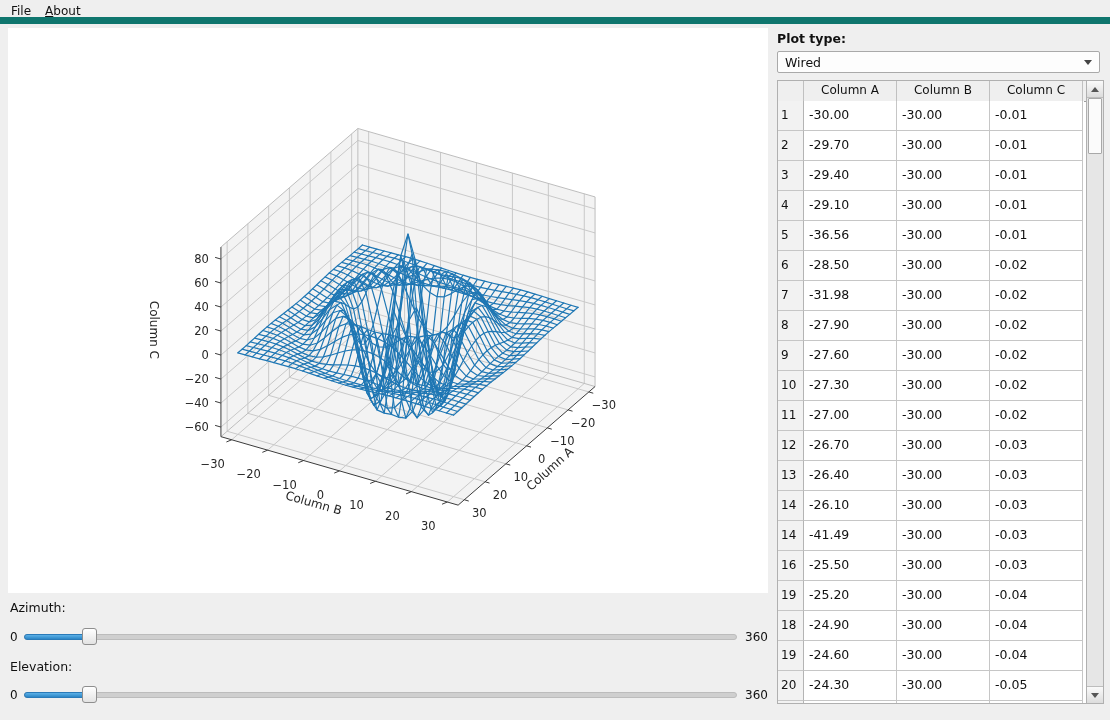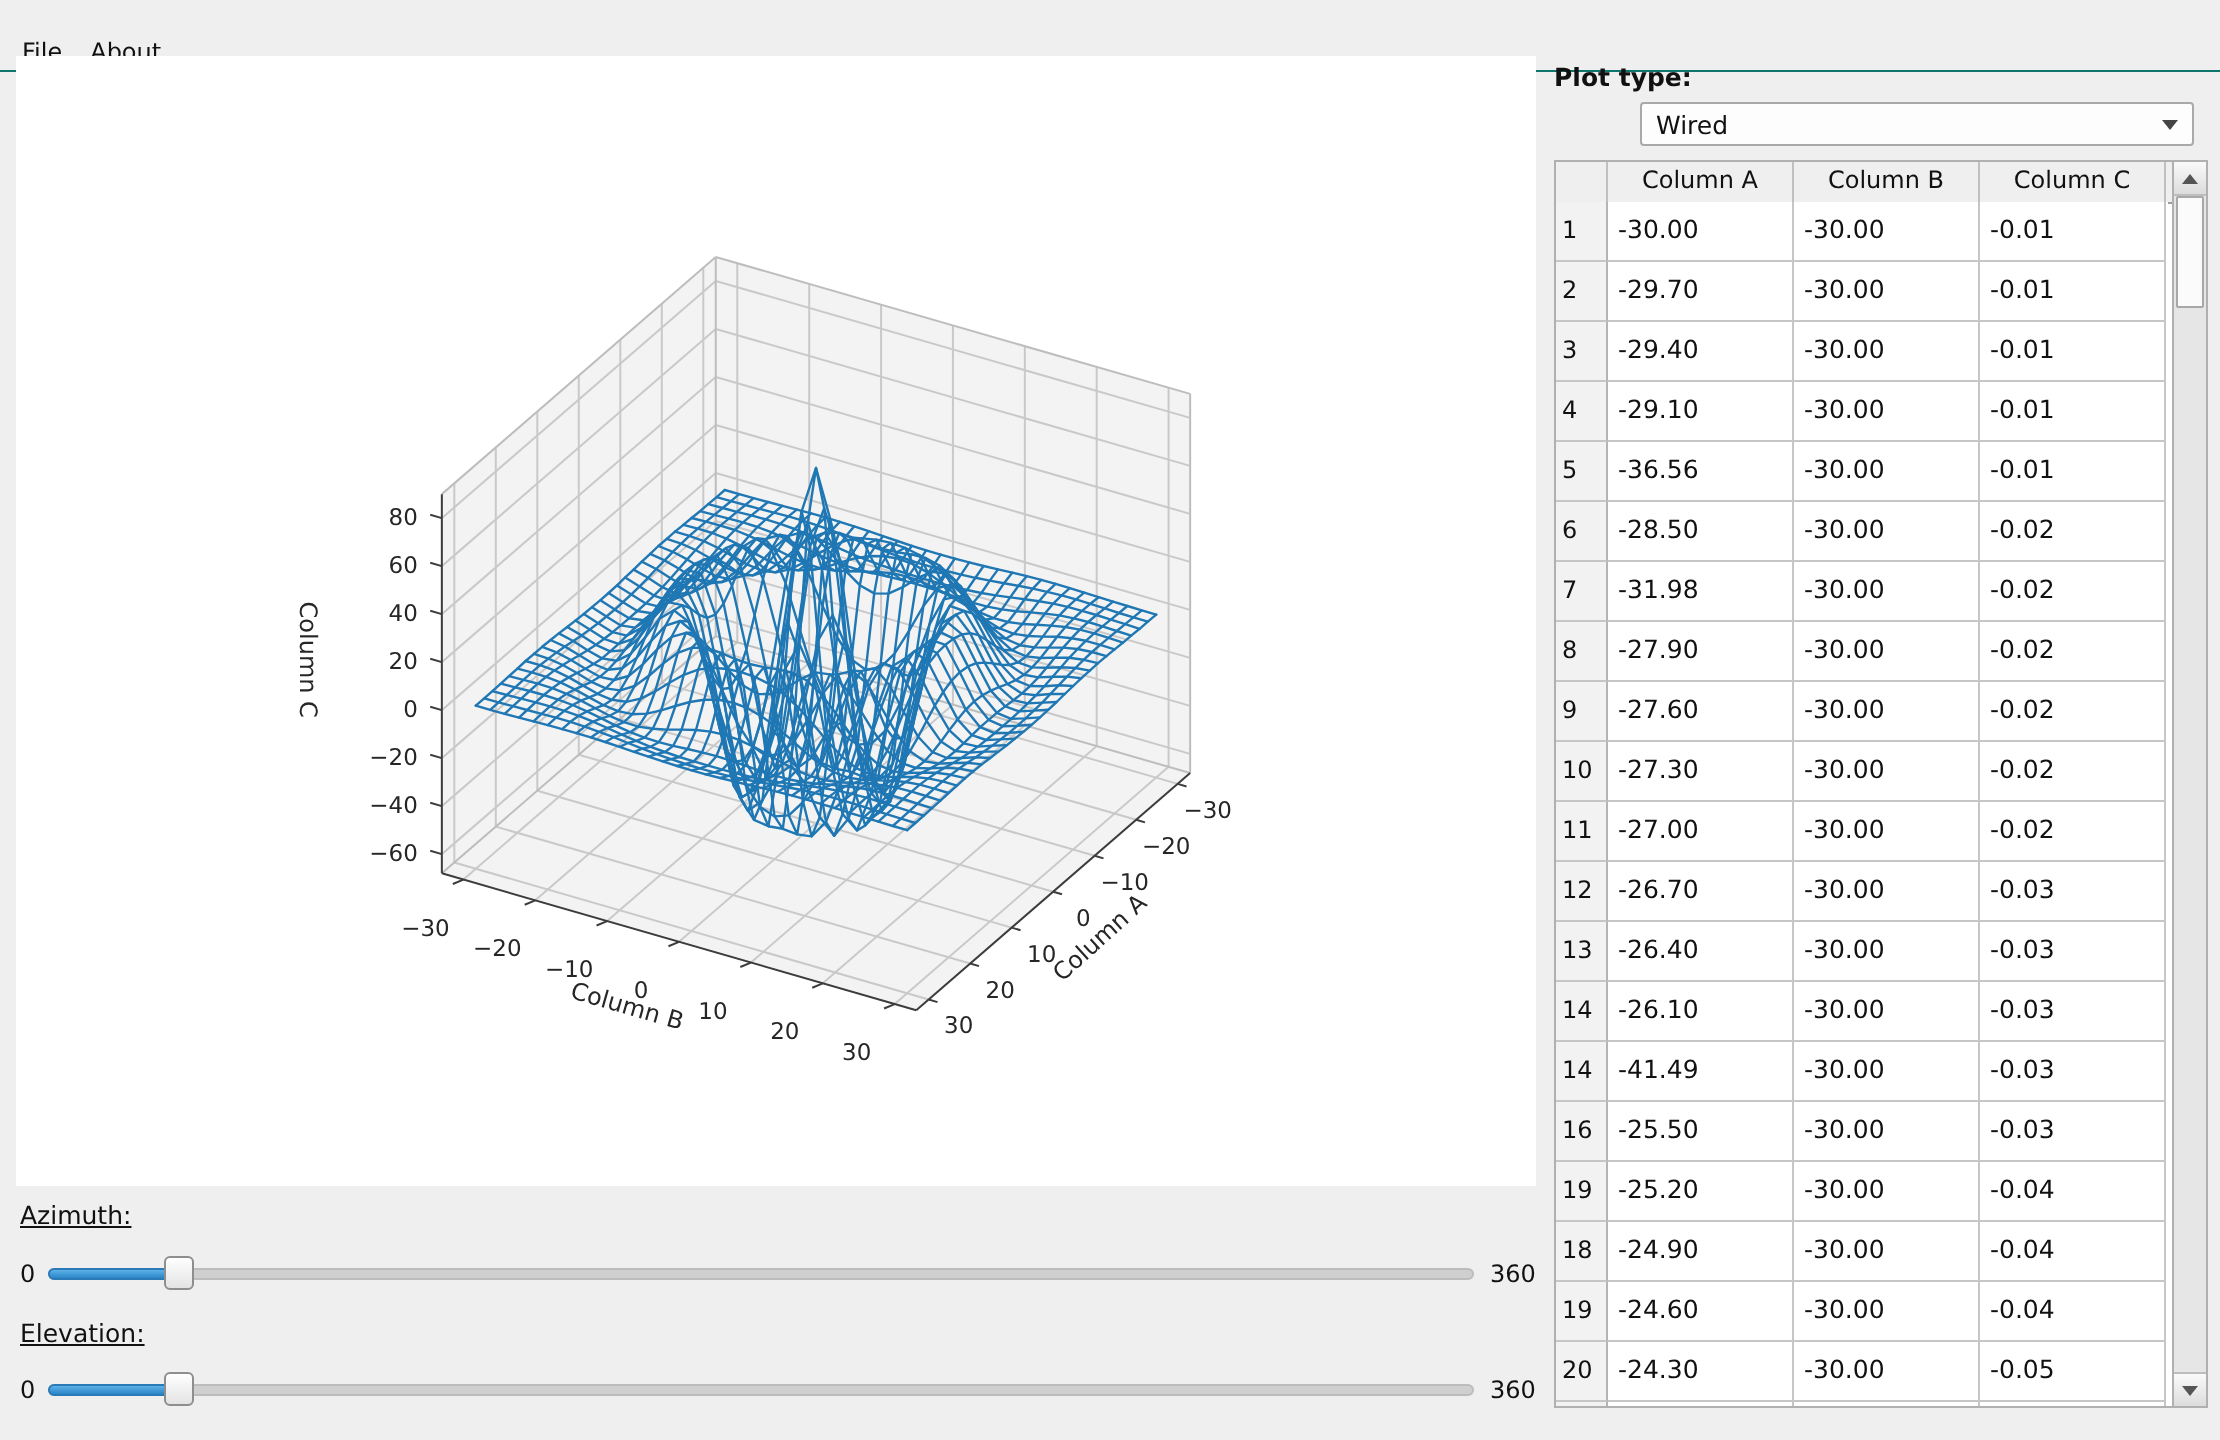--- a/index.html
+++ b/index.html
@@ -3,37 +3,37 @@
 <meta charset="utf-8">
 <style>
   html,body{margin:0;padding:0;}
   body{
     width:1110px;height:720px;position:relative;overflow:hidden;
     background:#efefef;color:#111;
     font-family:"DejaVu Sans","Liberation Sans",sans-serif;font-size:12px;
   }
   
   .menubar{
-    position:absolute;left:0;top:16px;width:1110px;height:20px;
+    position:absolute;left:0;top:4px;width:1110px;height:20px;
     display:flex;align-items:center;padding-left:4px;box-sizing:border-box;
-    background:#efefef;border-bottom:1px solid #0f766e;
+    background:#efefef;border-bottom:7px solid #0f766e;
   }
   .menu-item{padding:2px 7px;cursor:default;}
   .menu-item u{text-decoration:underline;}
   
   .figure{
     position:absolute;left:8px;top:28px;width:760px;height:565px;background:#ffffff;
   }
   .figure svg{display:block;}
   
   .plot-type-label{position:absolute;left:777px;top:31px;font-size:12.5px;font-weight:bold;}
   .combobox{
-    position:absolute;left:777px;top:51px;width:277px;height:22px;box-sizing:border-box;
+    position:absolute;left:777px;top:51px;width:323px;height:22px;box-sizing:border-box;
     background:#fdfdfd;border:1px solid #a9a9a9;border-radius:2px;
-    display:flex;align-items:center;justify-content:space-between;padding:1px 7px;margin-left:43px;
+    display:flex;align-items:center;justify-content:space-between;padding:1px 7px;
   }
   .combobox .cb-value{font-size:12.5px;}
   .cb-arrow{width:0;height:0;border-left:4px solid transparent;border-right:4px solid transparent;border-top:5px solid #444;}
   
   .table{
     position:absolute;left:777px;top:80px;width:327px;height:624px;box-sizing:border-box;
     background:#ffffff;border:1px solid #b0b0b0;
   }
   .t-header{display:flex;height:20px;background:#efefef;border-bottom:1px solid #9e9e9e;}
   .th{box-sizing:border-box;border-right:1px solid #c0c0c0;text-align:center;line-height:19px;font-size:12px;}
@@ -50,21 +50,21 @@
   
   .vscroll{position:absolute;right:0;top:0;bottom:0;width:17px;background:#e6e6e6;border-left:1px solid #b0b0b0;box-sizing:border-box;}
   .sc-btn{position:absolute;left:0;width:16px;height:16px;background:linear-gradient(#fafafa,#dcdcdc);
           display:flex;align-items:center;justify-content:center;}
   .sc-btn.up{top:0;border-bottom:1px solid #bdbdbd;}
   .sc-btn.down{bottom:0;border-top:1px solid #bdbdbd;}
   .tri-up{width:0;height:0;border-left:4px solid transparent;border-right:4px solid transparent;border-bottom:5px solid #555;}
   .tri-down{width:0;height:0;border-left:4px solid transparent;border-right:4px solid transparent;border-top:5px solid #555;}
   .sc-thumb{position:absolute;left:1px;width:14px;top:17px;height:56px;background:#fbfbfb;border:1px solid #a8a8a8;border-radius:1px;box-sizing:border-box;}
   
-  .slider-label{position:absolute;left:10px;font-size:12.5px;text-decoration:underline;}
+  .slider-label{position:absolute;left:10px;font-size:12.5px;}
   .slider-min{position:absolute;left:10px;font-size:12px;}
   .slider-max{position:absolute;left:745px;font-size:12px;}
   .slider-area{position:absolute;left:24px;width:713px;height:18px;}
   .groove{position:absolute;left:0;right:0;top:6px;height:6px;background:#cfcfcf;border:1px solid #bcbcbc;border-radius:3px;box-sizing:border-box;}
   .groove-fill{position:absolute;left:0;top:6px;height:6px;background:linear-gradient(#5cb1e8,#2c86c6);border:1px solid #2a7ab8;border-radius:3px;box-sizing:border-box;}
   .handle{position:absolute;top:0;width:15px;height:17px;background:linear-gradient(#ffffff,#e3e3e3);
           border:1px solid #8e8e8e;border-radius:3px;box-sizing:border-box;}
 </style>
 </head>
 <body>

